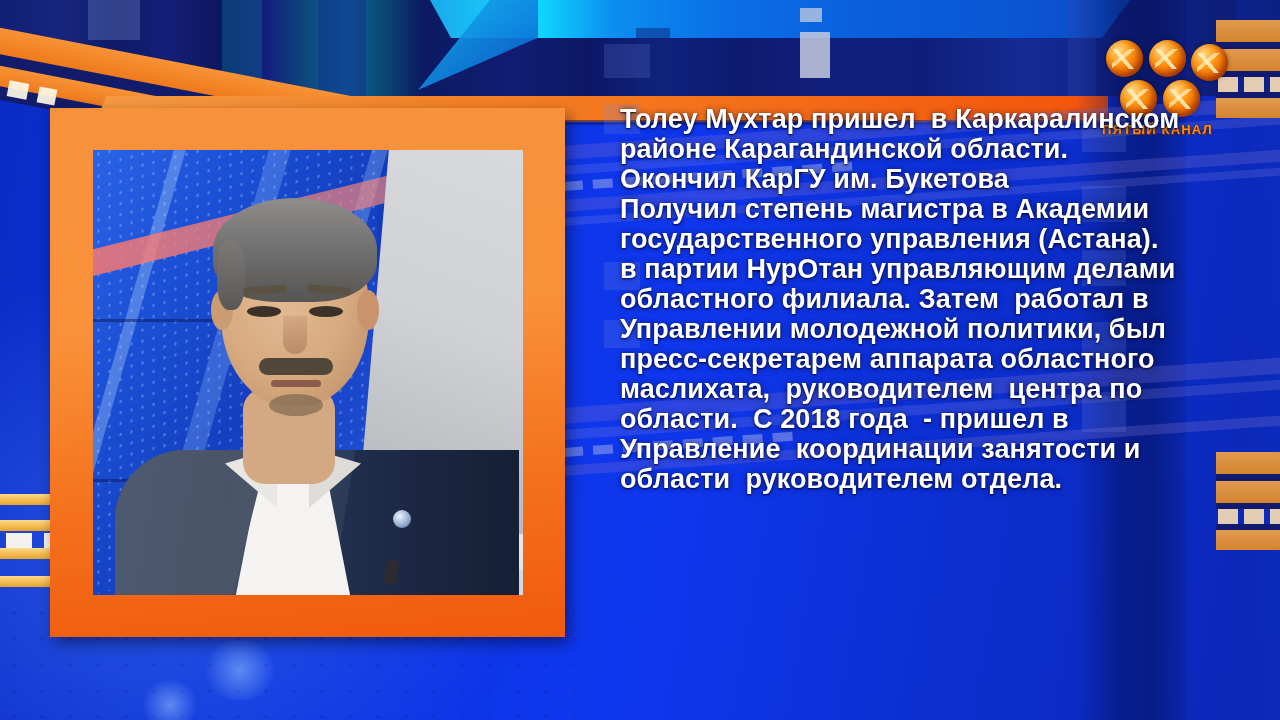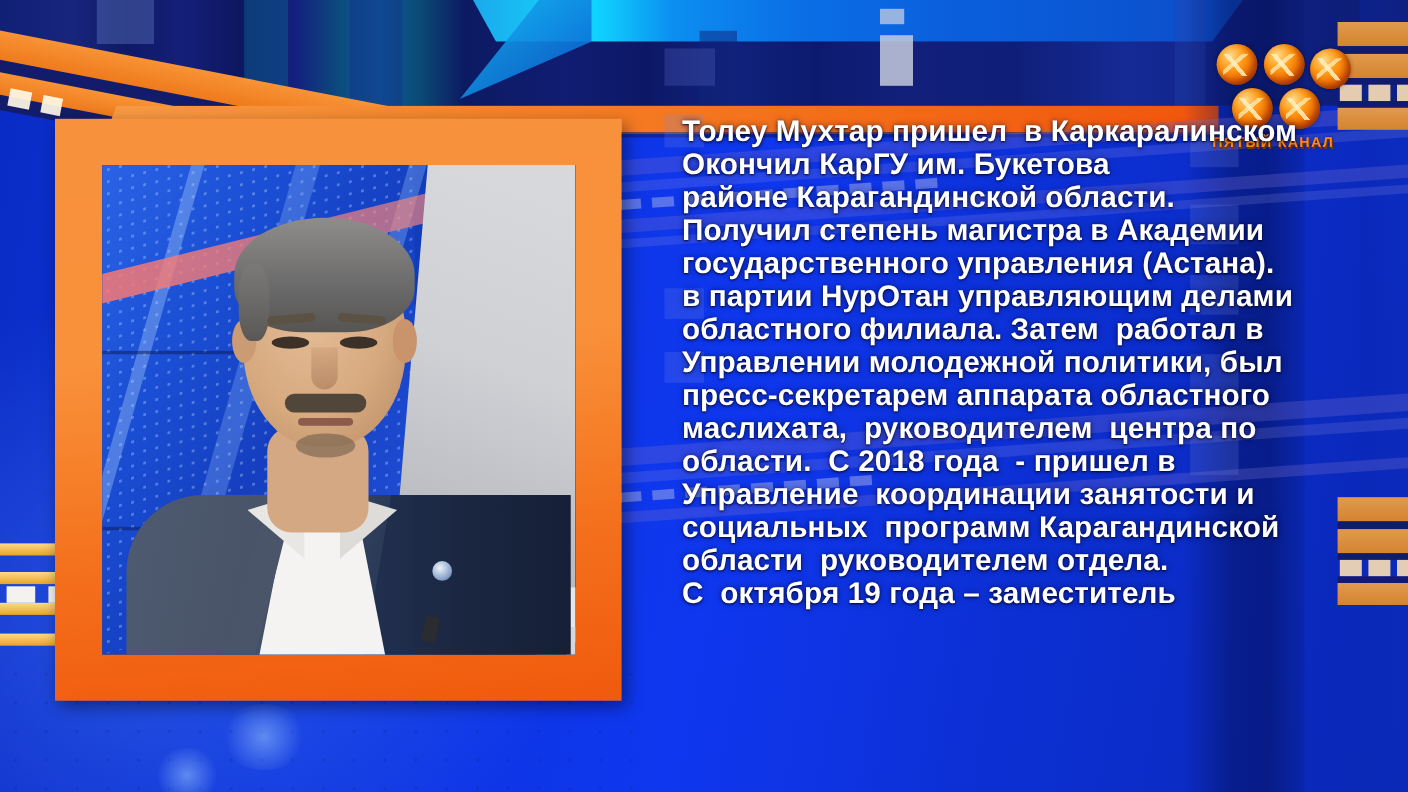--- a/index.html
+++ b/index.html
@@ -346,29 +346,27 @@
     <div class="globe gA"></div>
     <div class="globe gB"></div>
     <div class="globe gC"></div>
     <div class="globe gD"></div>
     <div class="globe gE"></div>
     <div id="logo-text">ПЯТЫЙ КАНАЛ</div>
   </div>
 
   <div id="caption">
     <div class="ln">Толеу Мухтар пришел  в Каркаралинском</div>
+    <div class="ln">районе Карагандинской области.</div>
     <div class="ln">Окончил КарГУ им. Букетова</div>
-    <div class="ln">районе Карагандинской области.</div>
     <div class="ln">Получил степень магистра в Академии</div>
     <div class="ln">государственного управления (Астана).</div>
     <div class="ln">в партии НурОтан управляющим делами</div>
     <div class="ln">областного филиала. Затем  работал в</div>
     <div class="ln">Управлении молодежной политики, был</div>
     <div class="ln">пресс-секретарем аппарата областного</div>
     <div class="ln">маслихата,  руководителем  центра по</div>
     <div class="ln">области.  С 2018 года  - пришел в</div>
     <div class="ln">Управление  координации занятости и</div>
-    <div class="ln">социальных  программ Карагандинской</div>
     <div class="ln">области  руководителем отдела.</div>
-    <div class="ln">С  октября 19 года – заместитель</div>
   </div>
 
 </div>
 
 </body></html>

